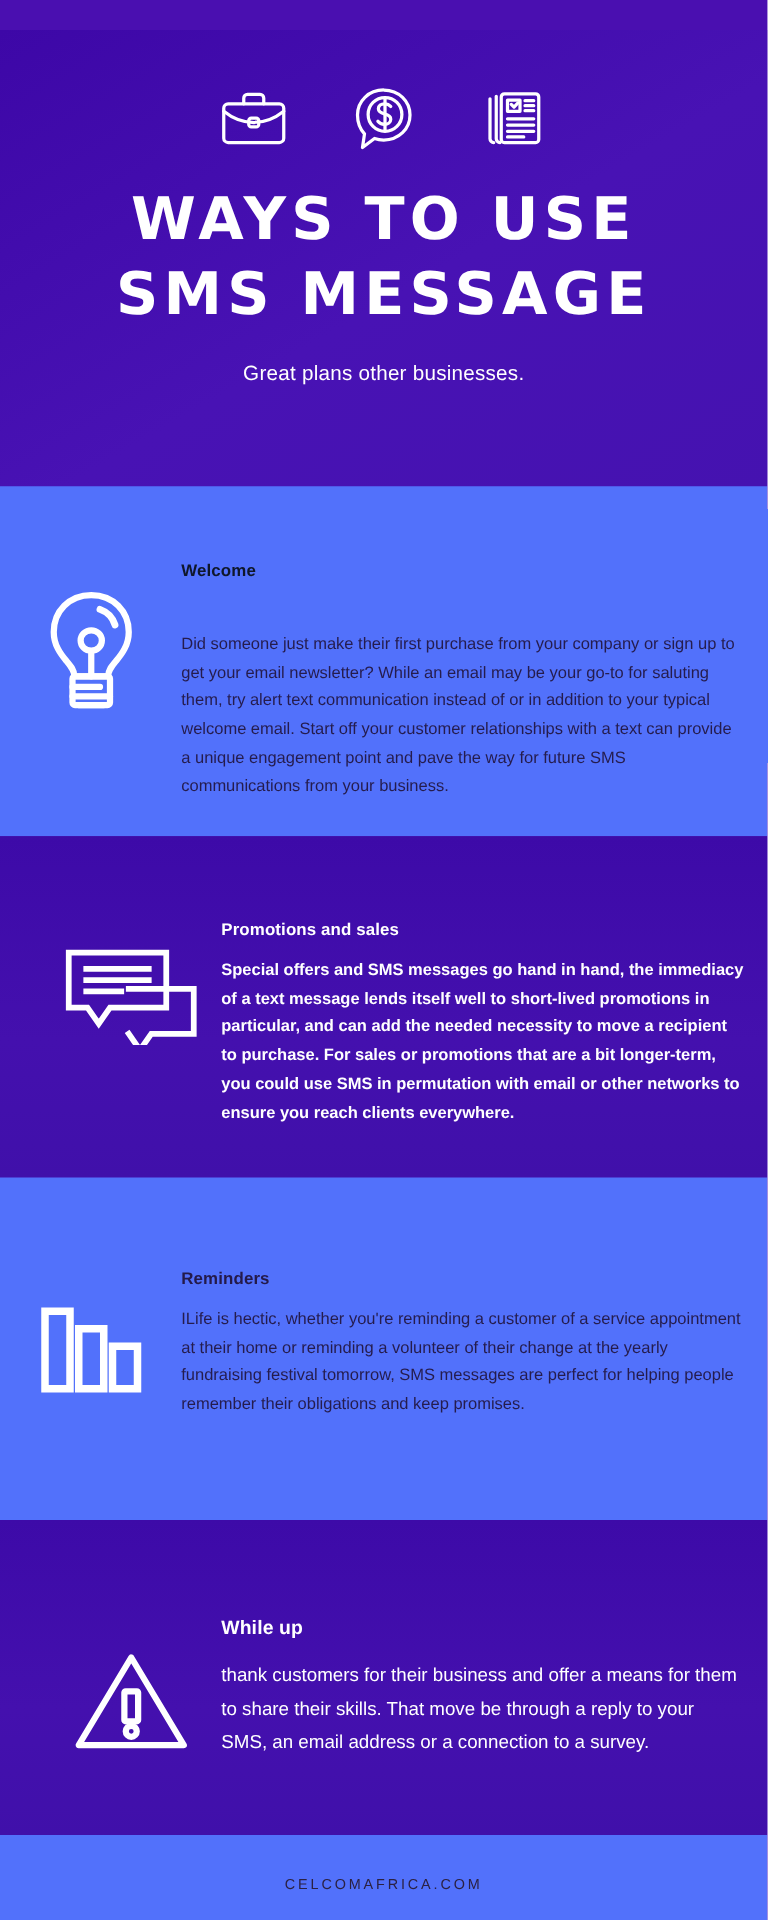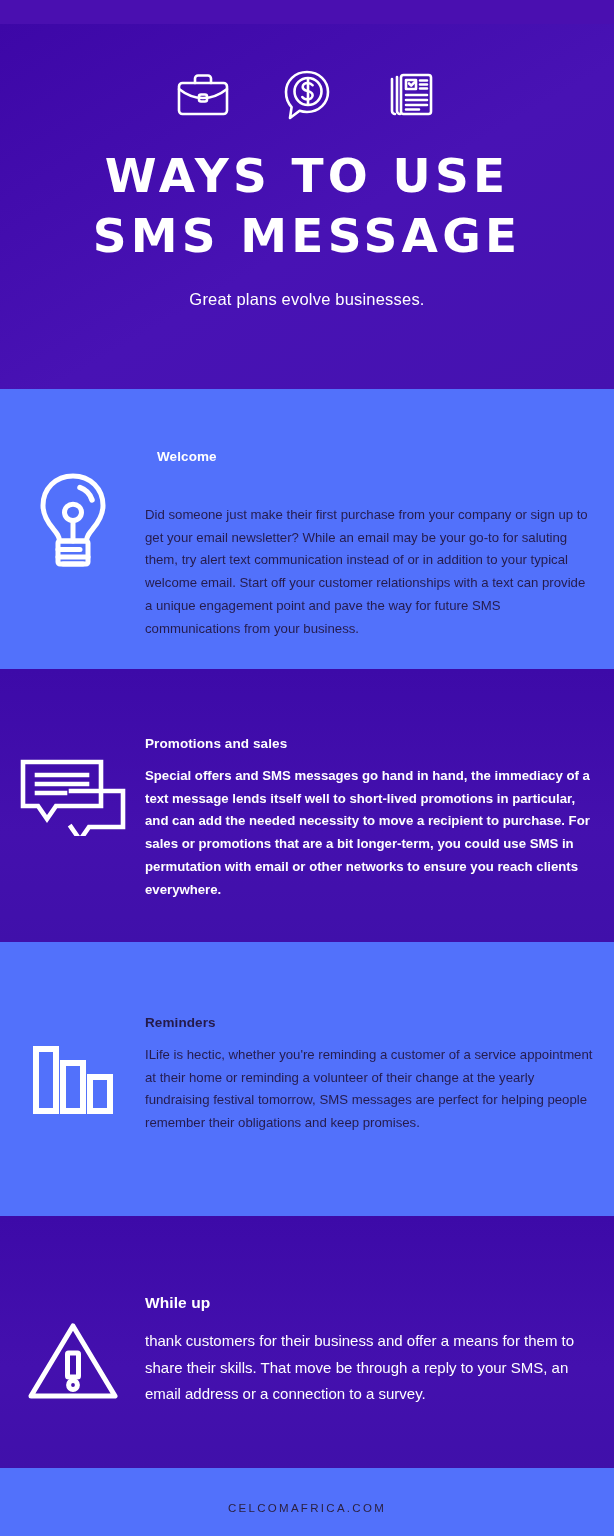--- a/index.html
+++ b/index.html
@@ -63,20 +63,21 @@
   .section {
     display: flex;
     box-sizing: border-box;
     width: 100%;
   }
   .sec-light {
     background: #5271fb;
   }
   .sec-dark {
     background: linear-gradient(180deg, #3d0aa8 0%, #4410ae 60%, #4010aa 100%);
+    padding-left: 32px;
   }
   .sec-icon {
     width: 145px;
     flex: 0 0 145px;
     display: flex;
     justify-content: center;
   }
   .sec-icon svg { display: block; }
   .sec-body {
     flex: 1 1 auto;
@@ -90,21 +91,21 @@
   }
   .sec-text {
     font-size: 13.2px;
     line-height: 1.72;
     margin: 0;
   }
 
   
   #sec-welcome { height: 280px; padding-top: 60px; }
   #sec-welcome .sec-icon { padding-top: 22px; }
-  #sec-welcome .sec-head { color: #ffffff; margin-left: 12px; }
+  #sec-welcome .sec-head { color: #0f172a; }
   #sec-welcome .sec-text { color: #251c4d; margin-top: 40px; }
 
   
   #sec-promotions { height: 273px; padding-top: 67px; }
   #sec-promotions .sec-icon { padding-top: 22px; }
   #sec-promotions .sec-head { color: #ffffff; }
   #sec-promotions .sec-text { color: #ffffff; font-weight: 700; }
 
   
   #sec-reminders { height: 274px; padding-top: 73px; }
@@ -178,21 +179,21 @@
         </svg>
       </span>
 
     </div>
 
     <h1 class="hero-title">
       <span>Ways to Use</span>
       <span class="l2">SMS Message</span>
     </h1>
 
-    <div class="hero-sub">Great plans evolve businesses.</div>
+    <div class="hero-sub">Great plans other businesses.</div>
   </div>
 
   <div class="section sec-light" id="sec-welcome">
     <div class="sec-icon">
       <span>
         <svg width="78" height="108" viewBox="0 0 78 108" fill="none" stroke="#ffffff" stroke-width="5" stroke-linecap="round" stroke-linejoin="round">
           <path d="M39 5C21.4 5 9 18 9 34.5c0 10.5 5.4 17.6 10.1 23.2 3.6 4.3 6.4 7.6 6.4 12.3h27c0-4.7 2.8-8 6.4-12.3C63.6 52.1 69 45 69 34.5 69 18 56.6 5 39 5z"></path>
           <path d="M46 16.5c5.6 2 10.2 6.6 12 12.4" stroke-width="5.5"></path>
           <path d="M39 70V49.5c-4.8 0-8.5-3.6-8.5-8.2 0-4.5 3.8-8.1 8.5-8.1s8.5 3.6 8.5 8.1c0 4.6-3.7 8.2-8.5 8.2"></path>
           <rect x="24" y="70" width="30" height="23" rx="2"></rect>

